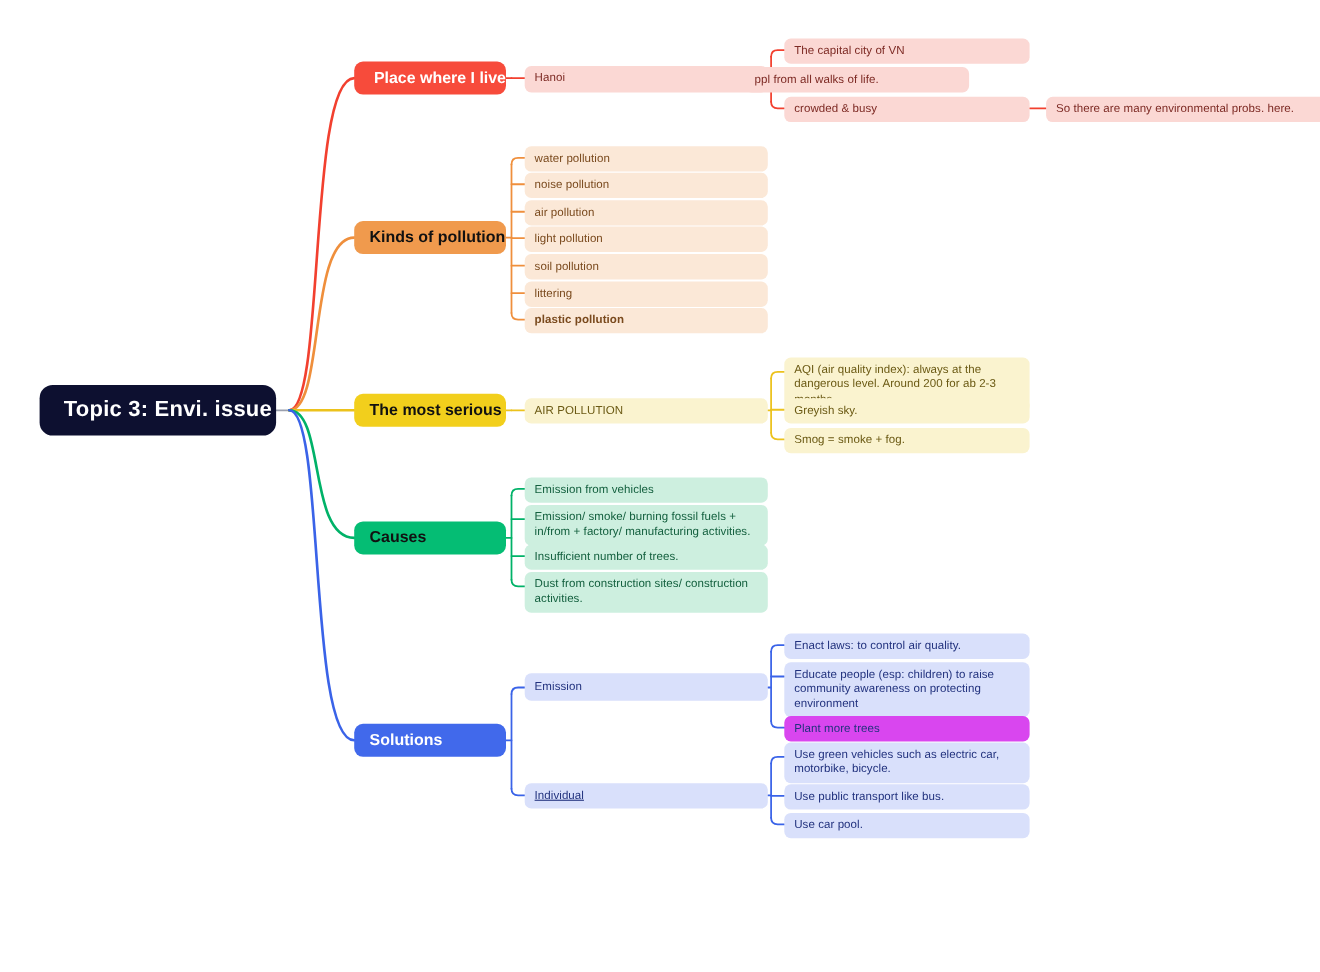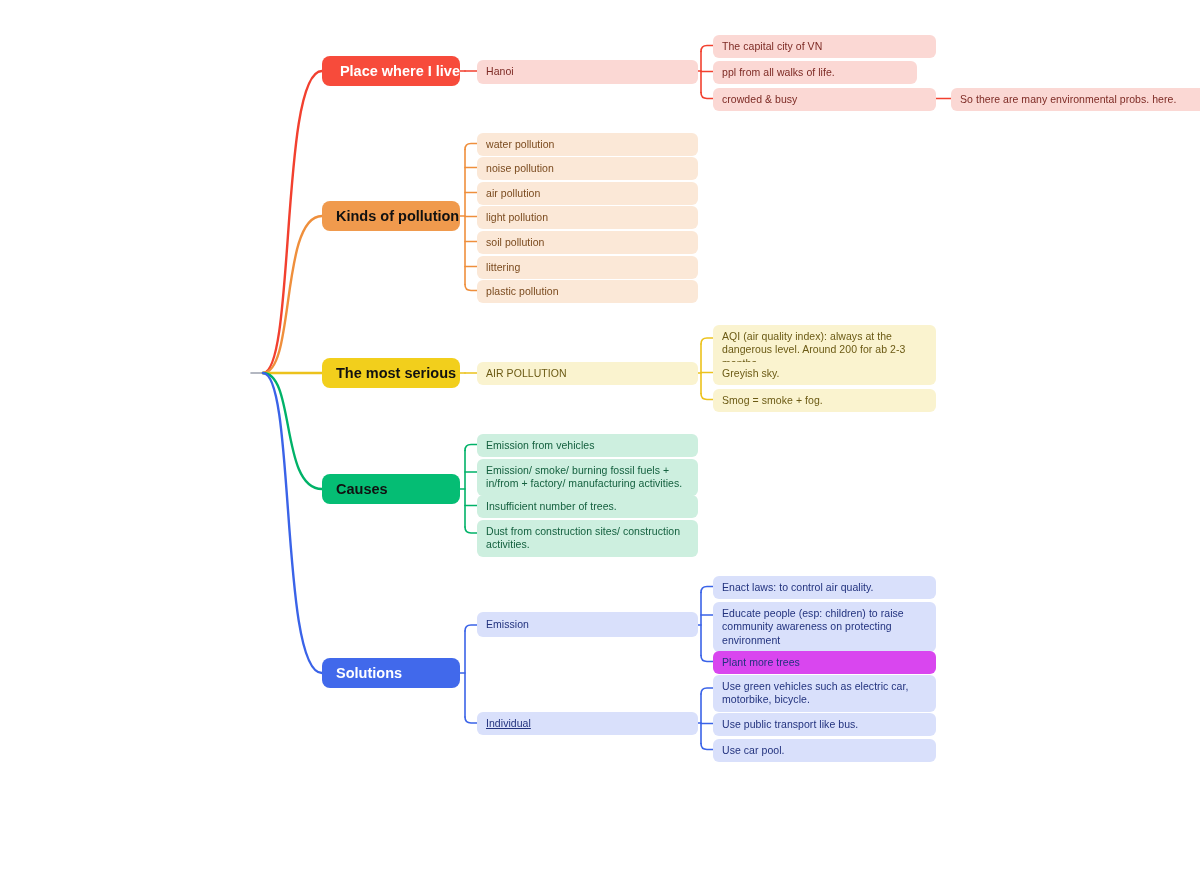--- a/index.html
+++ b/index.html
@@ -132,32 +132,35 @@
       <path d="M 701 615 L 713 615" stroke="#3a63e8" stroke-width="1.6" fill="none" stroke-linecap="round"></path>
       <path d="M 701 655.5 Q 701 661.5, 707 661.5 L 713 661.5" stroke="#3a63e8" stroke-width="1.6" fill="none" stroke-linecap="round"></path>
       <path d="M 465 717 Q 465 723, 471 723 L 477 723" stroke="#3a63e8" stroke-width="1.6" fill="none" stroke-linecap="round"></path>
       <path d="M 698 723 L 701 723" stroke="#3a63e8" stroke-width="1.6" fill="none" stroke-linecap="round"></path>
       <path d="M 701 694 L 701 743.5" stroke="#3a63e8" stroke-width="1.6" fill="none" stroke-linecap="round"></path>
       <path d="M 701 694 Q 701 688, 707 688 L 713 688" stroke="#3a63e8" stroke-width="1.6" fill="none" stroke-linecap="round"></path>
       <path d="M 701 723.5 L 713 723.5" stroke="#3a63e8" stroke-width="1.6" fill="none" stroke-linecap="round"></path>
       <path d="M 701 743.5 Q 701 749.5, 707 749.5 L 713 749.5" stroke="#3a63e8" stroke-width="1.6" fill="none" stroke-linecap="round"></path>
     </svg>
 
+  <div class="node root" id="root-node" style="left: 36px; top: 350px; width: 215px; height: 46px; background: rgb(13, 16, 48);">
+    <span class="lbl">Topic 3: Envi. issue</span>
+  </div>
 
   <div id="node-layer">
       <div class="node lv1 light" style="left: 322px; top: 56px; width: 138px; min-height: 30px; background: rgb(247, 75, 59); text-align: right;">
         <span class="lbl" style="color: rgb(255, 255, 255);">Place where I live</span>
       </div>
       <div class="node leaf" style="left: 477px; top: 60px; width: 221px; min-height: 24px; background: rgb(251, 216, 212);">
         <span class="lbl" style="color: rgb(125, 42, 36);">Hanoi</span>
       </div>
       <div class="node leaf" style="left: 713px; top: 35px; width: 223px; min-height: 21px; background: rgb(251, 216, 212);">
         <span class="lbl" style="color: rgb(125, 42, 36);">The capital city of VN</span>
       </div>
-      <div class="node leaf" style="left: 713px; top: 61px; width: 204px; min-height: 21px; background: rgb(251, 216, 212);">
+      <div class="node leaf" style="left: 677px; top: 61px; width: 204px; min-height: 21px; background: rgb(251, 216, 212);">
         <span class="lbl" style="color: rgb(125, 42, 36);">ppl from all walks of life.</span>
       </div>
       <div class="node leaf" style="left: 713px; top: 88px; width: 223px; min-height: 21px; background: rgb(251, 216, 212);">
         <span class="lbl" style="color: rgb(125, 42, 36);">crowded &amp; busy</span>
       </div>
       <div class="node leaf" style="left: 951px; top: 88px; width: 257px; min-height: 21px; background: rgb(251, 216, 212);">
         <span class="lbl" style="color: rgb(125, 42, 36);">So there are many environmental probs. here.</span>
       </div>
       <div class="node lv1 dark" style="left: 322px; top: 201px; width: 138px; min-height: 30px; background: rgb(240, 154, 77);">
         <span class="lbl" style="color: rgb(17, 17, 17);">Kinds of pollution</span>
@@ -174,21 +177,21 @@
       <div class="node leaf" style="left: 477px; top: 206px; width: 221px; min-height: 21px; background: rgb(251, 232, 215);">
         <span class="lbl" style="color: rgb(122, 74, 30);">light pollution</span>
       </div>
       <div class="node leaf" style="left: 477px; top: 231px; width: 221px; min-height: 21px; background: rgb(251, 232, 215);">
         <span class="lbl" style="color: rgb(122, 74, 30);">soil pollution</span>
       </div>
       <div class="node leaf" style="left: 477px; top: 256px; width: 221px; min-height: 21px; background: rgb(251, 232, 215);">
         <span class="lbl" style="color: rgb(122, 74, 30);">littering</span>
       </div>
       <div class="node leaf" style="left: 477px; top: 280px; width: 221px; min-height: 21px; background: rgb(251, 232, 215);">
-        <span class="lbl" style="color: rgb(122, 74, 30);">plastic pollution</span>
+        <span class="lbl" style="color: rgb(122, 74, 30); font-weight: bold;">plastic pollution</span>
       </div>
       <div class="node lv1 dark" style="left: 322px; top: 358px; width: 138px; min-height: 30px; background: rgb(242, 207, 28);">
         <span class="lbl" style="color: rgb(17, 17, 17);">The most serious</span>
       </div>
       <div class="node leaf" style="left: 477px; top: 362px; width: 221px; min-height: 22px; background: rgb(250, 243, 207);">
         <span class="lbl" style="color: rgb(107, 90, 20);">AIR POLLUTION</span>
       </div>
       <div class="node leaf" style="left: 713px; top: 325px; width: 223px; min-height: 33px; background: rgb(250, 243, 207);">
         <span class="lbl" style="color: rgb(107, 90, 20);">AQI (air quality index): always at the dangerous level. Around 200 for ab 2-3 months.</span>
       </div>

